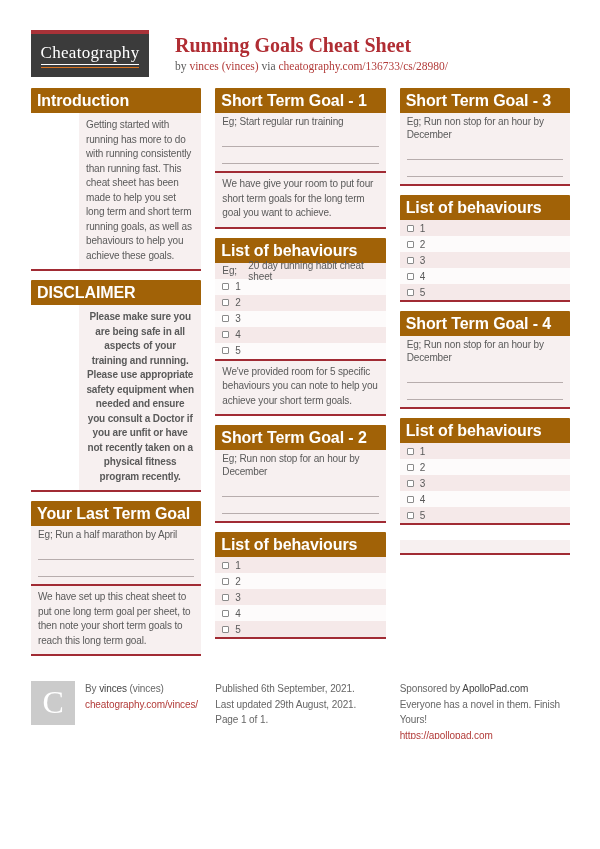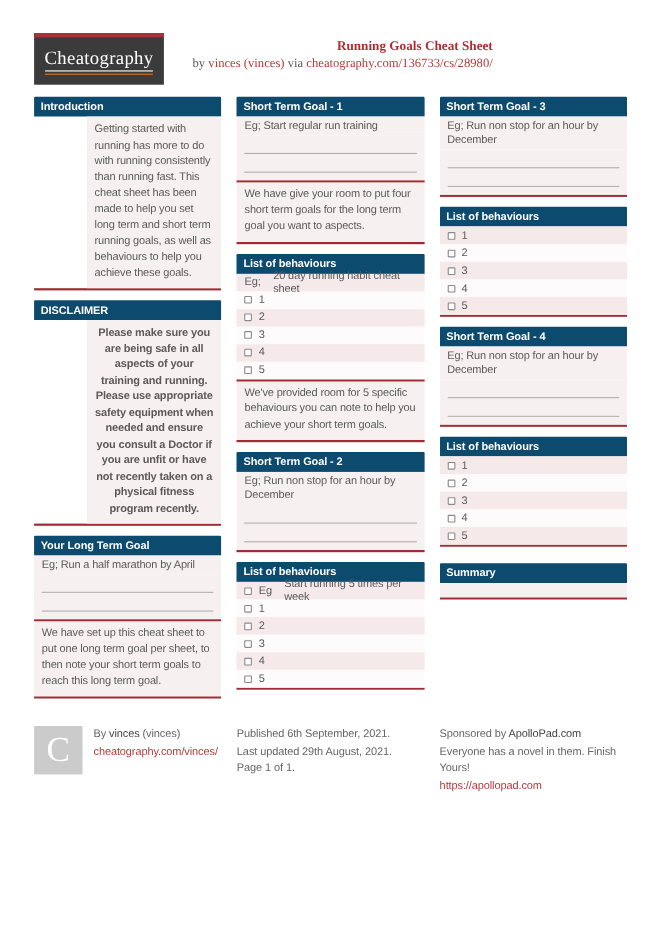--- a/index.html
+++ b/index.html
@@ -9,31 +9,31 @@
 
   
   .header { display:flex; align-items:flex-start; padding:30px 30px 0 31px; }
   .logo-box { width:118px; height:47px; background:#3b3b3b; border-top:4px solid #a83238;
               display:flex; align-items:center; justify-content:center; cursor:pointer; }
   .logo-inner { display:inline-flex; flex-direction:column; }
   .logo-text { font-family:"Liberation Serif", serif; color:#ffffff; font-size:17px;
                border-bottom:1px solid #ffffff; padding-bottom:1px; letter-spacing:.3px; }
   .logo-accent { height:1px; background:#d9731f; margin-top:2px; }
   .title-block { margin-left:26px; padding-top:4px; }
-  .page-title { font-family:"Liberation Serif", serif; font-size:12px; font-weight:700; color:#b02d33;text-align:right; }
+  .page-title { font-family:"Liberation Serif", serif; font-size:20px; font-weight:700; color:#b02d33; }
   .byline { font-family:"Liberation Serif", serif; font-size:11.5px; color:#5b5b5b; margin-top:3px; }
   .byline a { color:#b23b39; text-decoration:none; cursor:pointer; }
 
   
   .columns { display:flex; gap:14px; padding:11px 30px 0 31px; align-items:flex-start; }
   .col { flex:1; min-width:0; }
 
   
   .section { margin-bottom:9px; border-bottom:2px solid #a12b34; }
-  .section-header { background:#0c4a6e; color:#ffffff; font-size:10px; font-weight:700;
+  .section-header { background:#a16207; color:#ffffff; font-size:16px; font-weight:700;
                     padding:4px 6px 3px; border-radius:1px 1px 0 0; letter-spacing:-.1px; }
   .section-body { background:#f7f0f0; color:#5a5a5a; font-size:10px; line-height:14.5px;
                   letter-spacing:-.15px; padding:5px 7px 6px;margin-left:48px; }
   .section-body.bold { font-weight:700;text-align:center; }
   .preline { white-space:pre-line; }
   .example { background:#f7f0f0; color:#5a5a5a; font-size:10px; letter-spacing:-.15px;
              padding:2px 7px 2px; line-height:13px; }
   .blank-area { background:#f7f0f0; padding:0 7px 7px; }
   .blank-line { height:17px; border-bottom:1px solid #b7adad; }
   .divider { height:2px; background:#a12b34; }
@@ -94,21 +94,21 @@
         <div class="section-body">Getting started with running has more to do with running consistently than running fast. This cheat sheet has been made to help you set long term and short term running goals, as well as behaviours to help you achieve these goals.</div>
       </div>
 
 
       <div class="section">
         <div class="section-header">DISCLAIMER</div>
         <div class="section-body bold">Please make sure you are being safe in all aspects of your training and running. Please use appropriate safety equipment when needed and ensure you consult a Doctor if you are unfit or have not recently taken on a physical fitness program recently.</div>
       </div>
 
       <div class="section">
-        <div class="section-header">Your Long Term Goal</div>
+        <div class="section-header">Your Last Term Goal</div>
         <div class="example">Eg; Run a half marathon by April</div>
         <div class="blank-area">
           <div class="blank-line"></div>
           <div class="blank-line"></div>
         </div>
         <div class="divider"></div>
         <div class="note">We have set up this cheat sheet to put one long term goal per sheet, to then note your short term goals to reach this long term goal.</div>
       </div>
 
     </div>
@@ -116,21 +116,21 @@
     <div class="col">
 
       <div class="section">
         <div class="section-header">Short Term Goal - 1</div>
         <div class="example">Eg; Start regular run training</div>
         <div class="blank-area">
           <div class="blank-line"></div>
           <div class="blank-line"></div>
         </div>
         <div class="divider"></div>
-        <div class="note">We have give your room to put four short term goals for the long term goal you want to aspects.</div>
+        <div class="note">We have give your room to put four short term goals for the long term goal you want to achieve.</div>
       </div>
 
       <div class="section">
         <div class="section-header">List of behaviours</div>
         <div class="rows">
           <div class="row">
             <span class="row-key">Eg;</span>
             <span>20 day running habit cheat sheet</span>
           </div>
           <div class="row">
@@ -164,27 +164,20 @@
         <div class="blank-area">
           <div class="blank-line"></div>
           <div class="blank-line"></div>
         </div>
       </div>
 
       <div class="section">
         <div class="section-header">List of behaviours</div>
         <div class="rows">
           <div class="row">
-            <span class="key-cb">
-              <span class="cb"></span>
-              <span>Eg</span>
-            </span>
-            <span>Start running 5 times per week</span>
-          </div>
-          <div class="row">
             <span class="cb"></span>
             <span>1</span>
           </div>
           <div class="row">
             <span class="cb"></span>
             <span>2</span>
           </div>
           <div class="row">
             <span class="cb"></span>
             <span>3</span>
@@ -268,21 +261,20 @@
             <span>4</span>
           </div>
           <div class="row">
             <span class="cb"></span>
             <span>5</span>
           </div>
         </div>
       </div>
 
       <div class="section" style="margin-top:15px;">
-        <div class="section-header">Summary</div>
         <div class="summary-body"></div>
       </div>
 
     </div>
   </div>
 
   <div class="footer">
 
     <div class="f-col f-left">
       <div class="f-logo">C</div>

